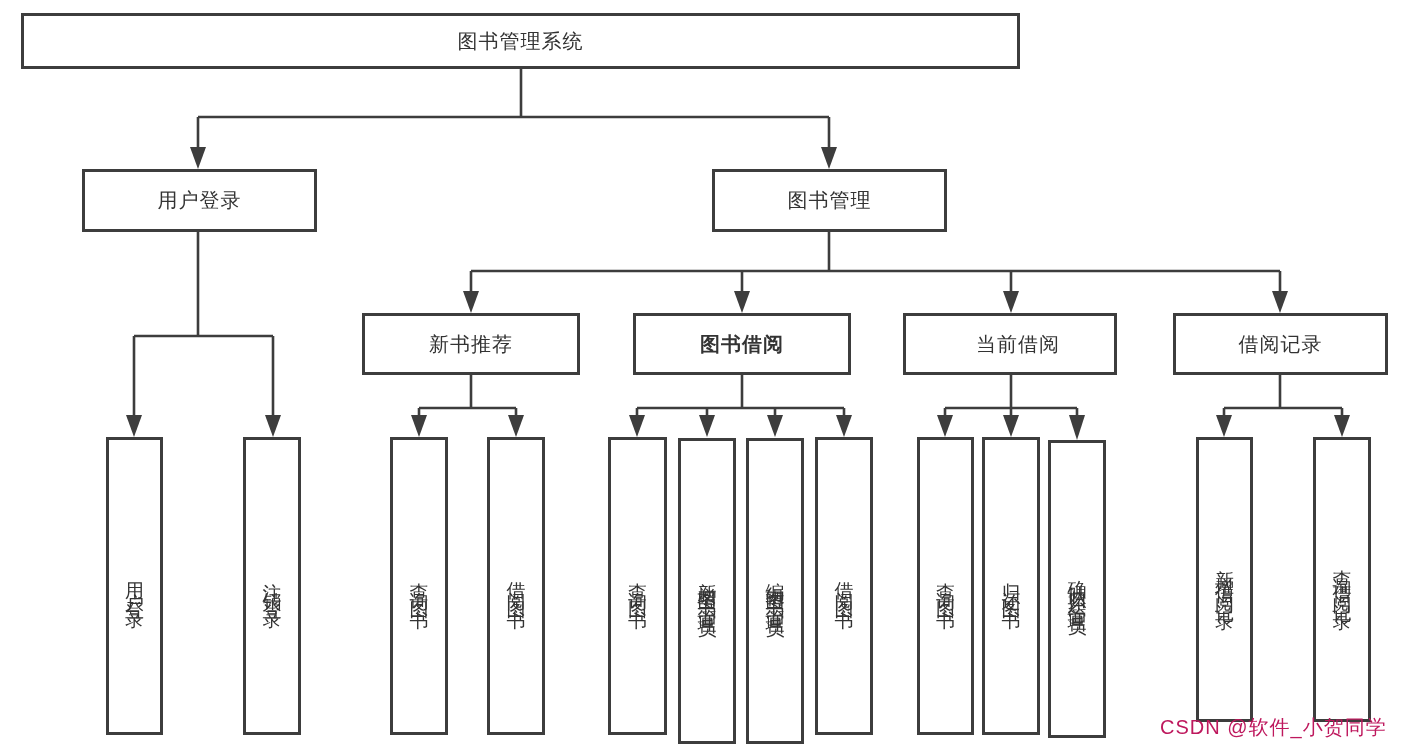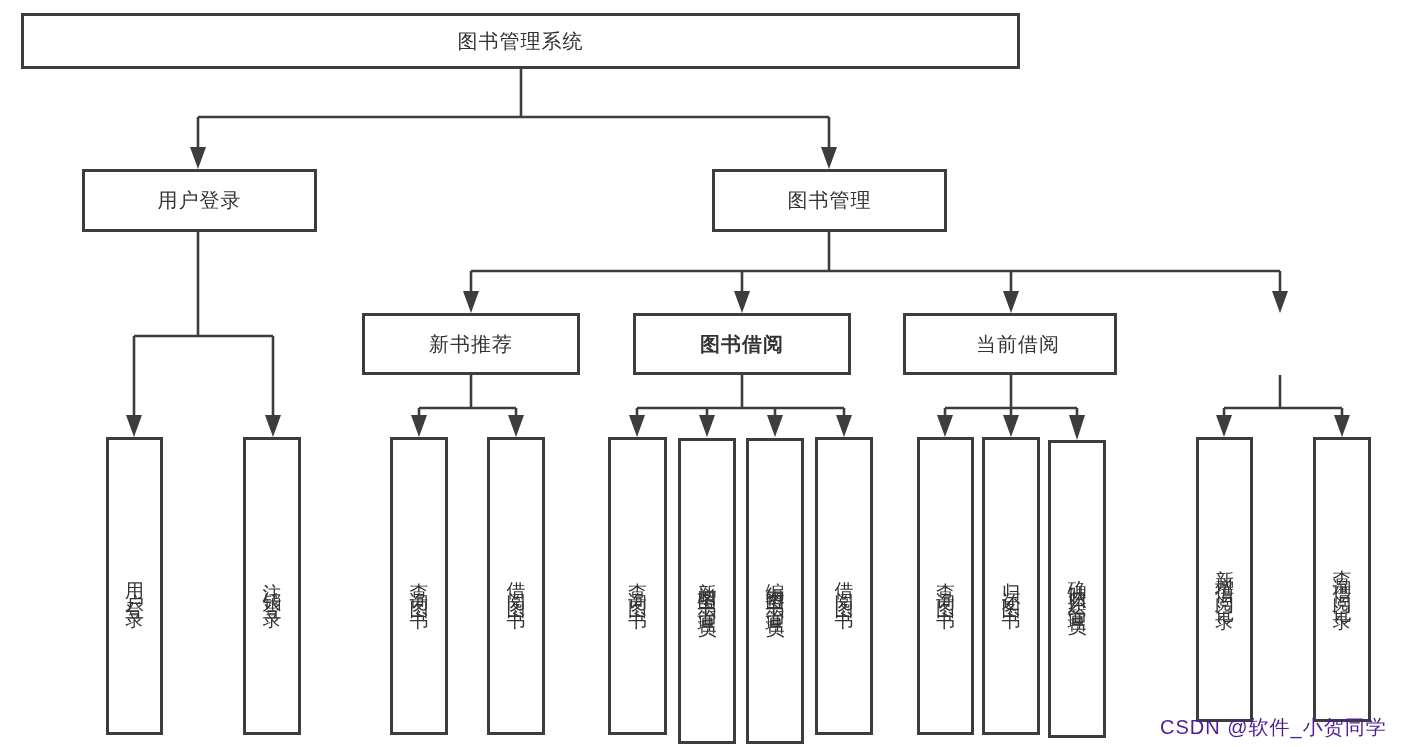--- a/index.html
+++ b/index.html
@@ -49,21 +49,21 @@
   #l-c1     {left:917px; top:437px; width:57px;  height:298px;}
   #l-c2     {left:982px; top:437px; width:58px;  height:298px;}
   #l-c3     {left:1048px;top:440px; width:58px;  height:298px;}
   #l-d1     {left:1196px;top:437px; width:57px;  height:285px;}
   #l-d2     {left:1313px;top:437px; width:58px;  height:285px;}
   .watermark{
     position:absolute;
     left:1160px; top:714px;
     width:240px;
     font-size:20px;
-    color:#4c1d95;
+    color:#be185d;
     letter-spacing:1px;
     z-index:3;
     white-space:nowrap;
   }
 </style>
 </head>
 <body>
 
 <div class="canvas">
 
@@ -149,20 +149,23 @@
 
   <div class="box h-box" id="n-mgmt">
     <span>图书管理</span>
   </div>
   <div class="box h-box" id="n-borrow">
     <span>图书借阅</span>
   </div>
   <div class="box h-box" id="n-current">
     <span>当前借阅</span>
   </div>
+  <div class="box h-box" id="n-record">
+    <span>借阅记录</span>
+  </div>
 
   <div class="box v-box" id="l-ulogin">
     <span>用户登录</span>
   </div>
   <div class="box v-box" id="l-logout">
     <span>注销登录</span>
   </div>
 
   <div class="box v-box" id="l-a1">
     <span>查询图书</span>

